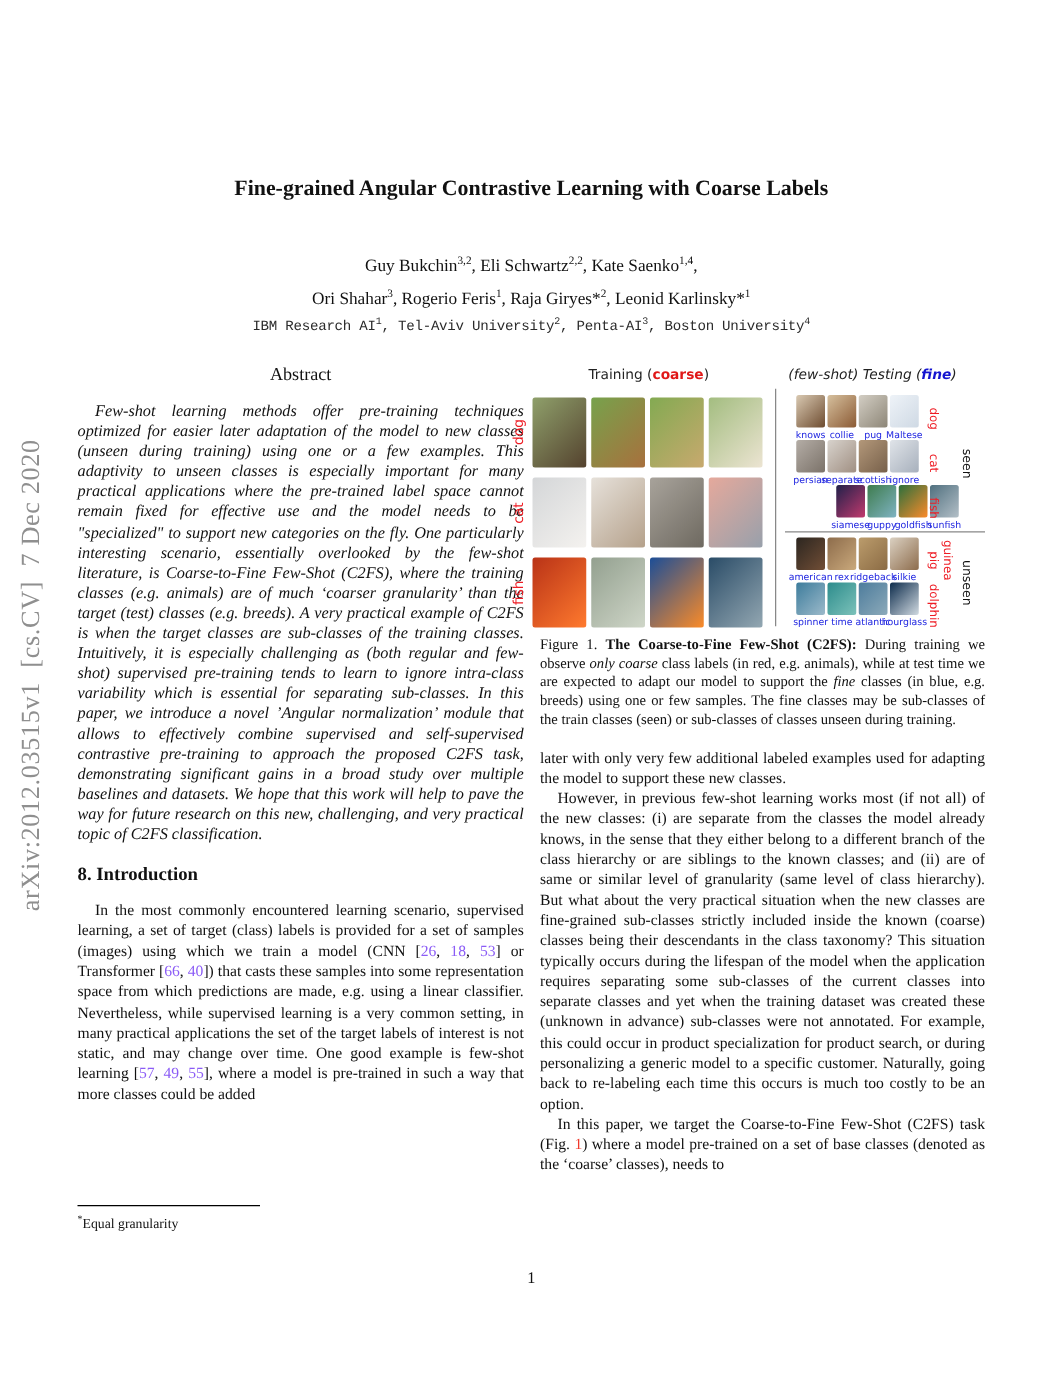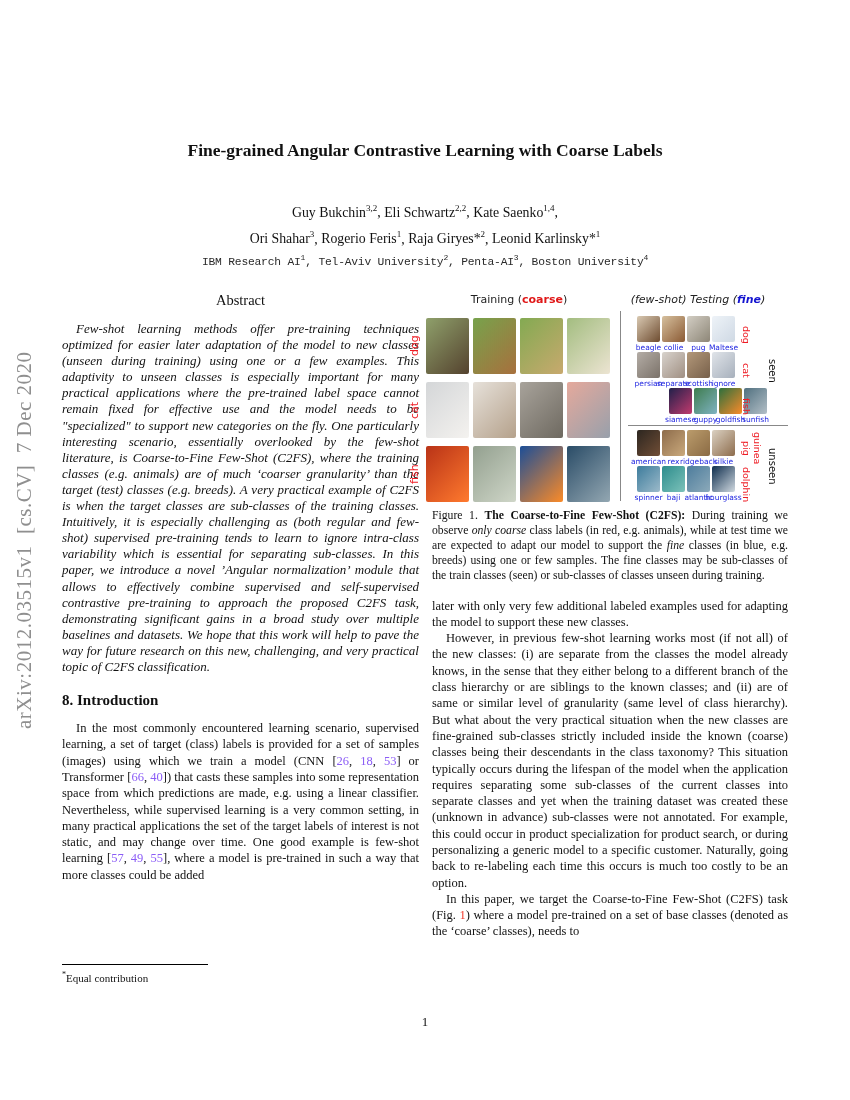--- a/index.html
+++ b/index.html
@@ -131,21 +131,21 @@
     <div class="t-label" style="top: 153px;">fish</div>
     <div class="train-row" style="top: 153px;">
       <div class="ph train-ph" style="background: linear-gradient(135deg, rgb(185, 51, 23), rgb(255, 122, 46));"></div>
       <div class="ph train-ph" style="background: linear-gradient(135deg, rgb(147, 160, 143), rgb(207, 214, 200));"></div>
       <div class="ph train-ph" style="background: linear-gradient(135deg, rgb(28, 78, 151), rgb(251, 139, 40));"></div>
       <div class="ph train-ph" style="background: linear-gradient(135deg, rgb(42, 76, 103), rgb(147, 167, 178));"></div>
     </div>
     <div class="test-row" style="top: 23px;">
       <div class="test-cell">
         <div class="ph test-ph" style="background: linear-gradient(135deg, rgb(217, 201, 178), rgb(110, 76, 48));"></div>
-        <div class="test-cap">beagle</div>
+        <div class="test-cap">knows</div>
       </div>
       <div class="test-cell">
         <div class="ph test-ph" style="background: linear-gradient(135deg, rgb(214, 192, 158), rgb(139, 90, 52));"></div>
         <div class="test-cap">collie</div>
       </div>
       <div class="test-cell">
         <div class="ph test-ph" style="background: linear-gradient(135deg, rgb(211, 206, 196), rgb(141, 134, 119));"></div>
         <div class="test-cap">pug</div>
       </div>
       <div class="test-cell">
@@ -220,21 +220,21 @@
       <div class="r-label">guinea</div>
       <div class="r-label">pig</div>
     </div>
     <div class="test-row" style="top: 173px;">
       <div class="test-cell">
         <div class="ph test-ph" style="background: linear-gradient(135deg, rgb(61, 124, 156), rgb(156, 186, 202));"></div>
         <div class="test-cap">spinner</div>
       </div>
       <div class="test-cell">
         <div class="ph test-ph" style="background: linear-gradient(135deg, rgb(45, 140, 140), rgb(124, 194, 186));"></div>
-        <div class="test-cap">baji</div>
+        <div class="test-cap">time</div>
       </div>
       <div class="test-cell">
         <div class="ph test-ph" style="background: linear-gradient(135deg, rgb(77, 124, 156), rgb(140, 170, 186));"></div>
         <div class="test-cap">atlantic</div>
       </div>
       <div class="test-cell">
         <div class="ph test-ph" style="background: linear-gradient(135deg, rgb(13, 44, 76), rgb(209, 218, 225));"></div>
         <div class="test-cap">hourglass</div>
       </div>
     </div>
@@ -245,16 +245,16 @@
 
 <div class="col-right">
   <p class="caption"><span>Figure 1. </span><span class="seg-b">The Coarse-to-Fine Few-Shot (C2FS):</span><span> During training we observe </span><span class="seg-i">only coarse</span><span> class labels (in red, e.g. animals), while at test time we are expected to adapt our model to support the </span><span class="seg-i">fine</span><span> classes (in blue, e.g. breeds) using one or few samples. The fine classes may be sub-classes of the train classes (seen) or sub-classes of classes unseen during training.</span></p>
   <p class="body-text p-gap">later with only very few additional labeled examples used for adapting the model to support these new classes.</p>
   <p class="body-text indent">However, in previous few-shot learning works most (if not all) of the new classes: (i) are separate from the classes the model already knows, in the sense that they either belong to a different branch of the class hierarchy or are siblings to the known classes; and (ii) are of same or similar level of granularity (same level of class hierarchy). But what about the very practical situation when the new classes are fine-grained sub-classes strictly included inside the known (coarse) classes being their descendants in the class taxonomy? This situation typically occurs during the lifespan of the model when the application requires separating some sub-classes of the current classes into separate classes and yet when the training dataset was created these (unknown in advance) sub-classes were not annotated. For example, this could occur in product specialization for product search, or during personalizing a generic model to a specific customer. Naturally, going back to re-labeling each time this occurs is much too costly to be an option.</p>
   <p class="body-text indent"><span>In this paper, we target the Coarse-to-Fine Few-Shot (C2FS) task (Fig. </span><span class="figref">1</span><span>) where a model pre-trained on a set of base classes (denoted as the ‘coarse’ classes), needs to</span></p>
 </div>
 
 <div class="footnote">
   <hr class="footnote-rule">
-  <span><sup>*</sup><span>Equal contribution</span></span>
+  <span><sup>*</sup><span>Equal granularity</span></span>
 </div>
 
 <div class="page-num">1</div>
 
 </body></html>

